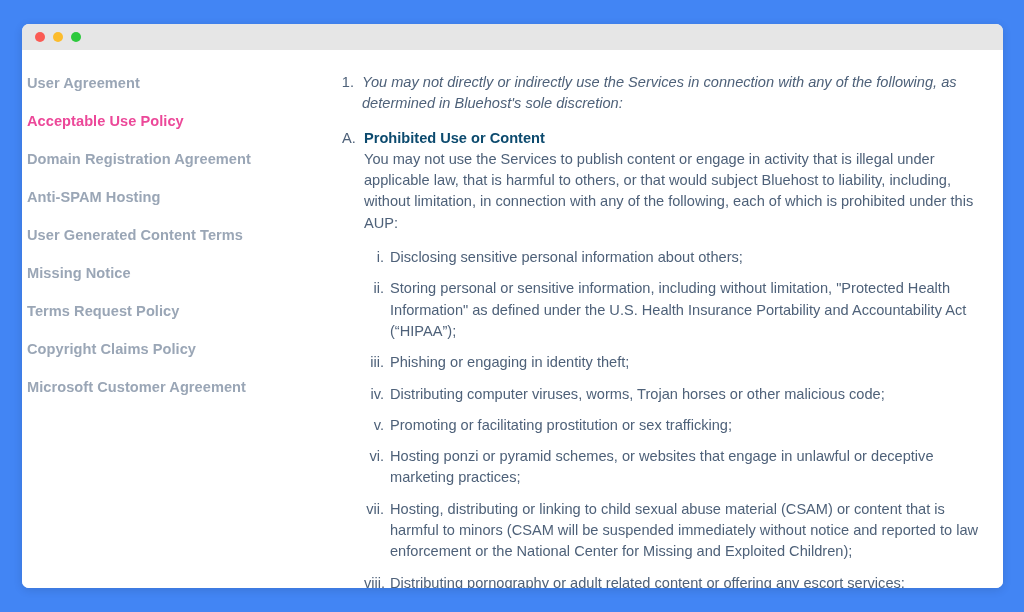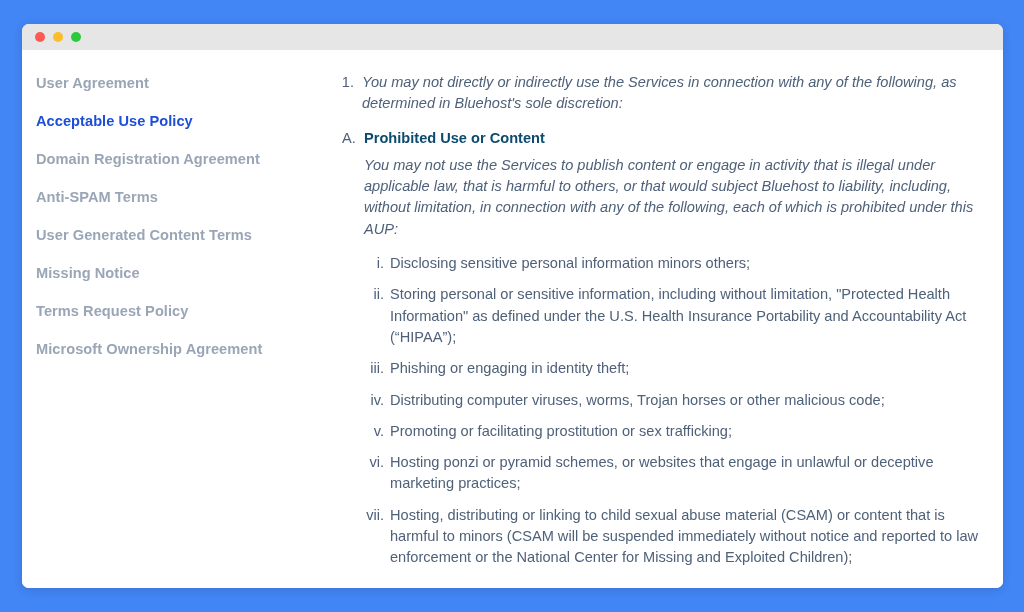--- a/index.html
+++ b/index.html
@@ -52,36 +52,36 @@
     flex: 1;
     display: flex;
     background: #ffffff;
     overflow: hidden;
   }
 
   
   .sidebar {
     width: 318px;
     min-width: 318px;
-    padding: 24px 0 0 14px;
+    padding: 24px 0 0 5px;
     box-sizing: border-box;
   }
   .nav-item {
     display: block;
     font-size: 14.6px;
     line-height: 19px;
     color: #9aa6b6;
     font-weight: bold;
     letter-spacing: 0.05px;
     margin-bottom: 19px;
     cursor: pointer;
     white-space: nowrap;
   }
   .nav-item.active {
-    color: #1d4ed8;
+    color: #ec4899;
   }
 
   
   .content {
     flex: 1;
     padding: 22px 18px 0 0;
     box-sizing: border-box;
     overflow: hidden;
     color: #4e6179;
     font-size: 14.6px;
@@ -113,21 +113,21 @@
     min-width: 24px;
     text-align: left;
     padding-left: 2px;
     box-sizing: border-box;
   }
   .lvl2 > .txt { flex: 1; }
   .lvl2-head {
     font-weight: bold;
     color: #0c4a6e;
   }
-  .lvl2-para { margin-top: 6px; font-style: italic; }
+  .lvl2-para { margin-top: 0; }
 
   
   .romanlist { margin-top: 13px; }
   .lvl3 {
     display: flex;
     align-items: flex-start;
     margin-bottom: 10px;
   }
   .lvl3 > .marker {
     width: 26px;
@@ -148,45 +148,46 @@
     <span class="dot dot-yellow"></span>
     <span class="dot dot-green"></span>
   </div>
 
   <div class="body-area">
 
     <nav class="sidebar">
       <a class="nav-item">User Agreement</a>
       <a class="nav-item active">Acceptable Use Policy</a>
       <a class="nav-item">Domain Registration Agreement</a>
-      <a class="nav-item">Anti-SPAM Terms</a>
+      <a class="nav-item">Anti-SPAM Hosting</a>
       <a class="nav-item">User Generated Content Terms</a>
       <a class="nav-item">Missing Notice</a>
       <a class="nav-item">Terms Request Policy</a>
-      <a class="nav-item">Microsoft Ownership Agreement</a>
+      <a class="nav-item">Copyright Claims Policy</a>
+      <a class="nav-item">Microsoft Customer Agreement</a>
     </nav>
 
     <main class="content">
 
       <div class="lvl1">
         <span class="marker">1.</span>
         <span class="txt">You may not directly or indirectly use the Services in connection with any of the following, as determined in Bluehost's sole discretion:</span>
       </div>
 
       <div class="lvl2">
         <span class="marker">A.</span>
         <div class="txt">
           <div class="lvl2-head">Prohibited Use or Content</div>
           <div class="lvl2-para">You may not use the Services to publish content or engage in activity that is illegal under applicable law, that is harmful to others, or that would subject Bluehost to liability, including, without limitation, in connection with any of the following, each of which is prohibited under this AUP:</div>
 
           <div class="romanlist">
 
             <div class="lvl3">
               <span class="marker">i.</span>
-              <span class="txt">Disclosing sensitive personal information minors others;</span>
+              <span class="txt">Disclosing sensitive personal information about others;</span>
             </div>
 
             <div class="lvl3">
               <span class="marker">ii.</span>
               <span class="txt">Storing personal or sensitive information, including without limitation, "Protected Health Information" as defined under the U.S. Health Insurance Portability and Accountability Act (“HIPAA”);</span>
             </div>
 
             <div class="lvl3">
               <span class="marker">iii.</span>
               <span class="txt">Phishing or engaging in identity theft;</span>
@@ -205,20 +206,24 @@
             <div class="lvl3">
               <span class="marker">vi.</span>
               <span class="txt">Hosting ponzi or pyramid schemes, or websites that engage in unlawful or deceptive marketing practices;</span>
             </div>
 
             <div class="lvl3">
               <span class="marker">vii.</span>
               <span class="txt">Hosting, distributing or linking to child sexual abuse material (CSAM) or content that is harmful to minors (CSAM will be suspended immediately without notice and reported to law enforcement or the National Center for Missing and Exploited Children);</span>
             </div>
 
+            <div class="lvl3">
+              <span class="marker">viii.</span>
+              <span class="txt">Distributing pornography or adult related content or offering any escort services;</span>
+            </div>
 
           </div>
         </div>
       </div>
 
     </main>
 
   </div>
 </div>
 

